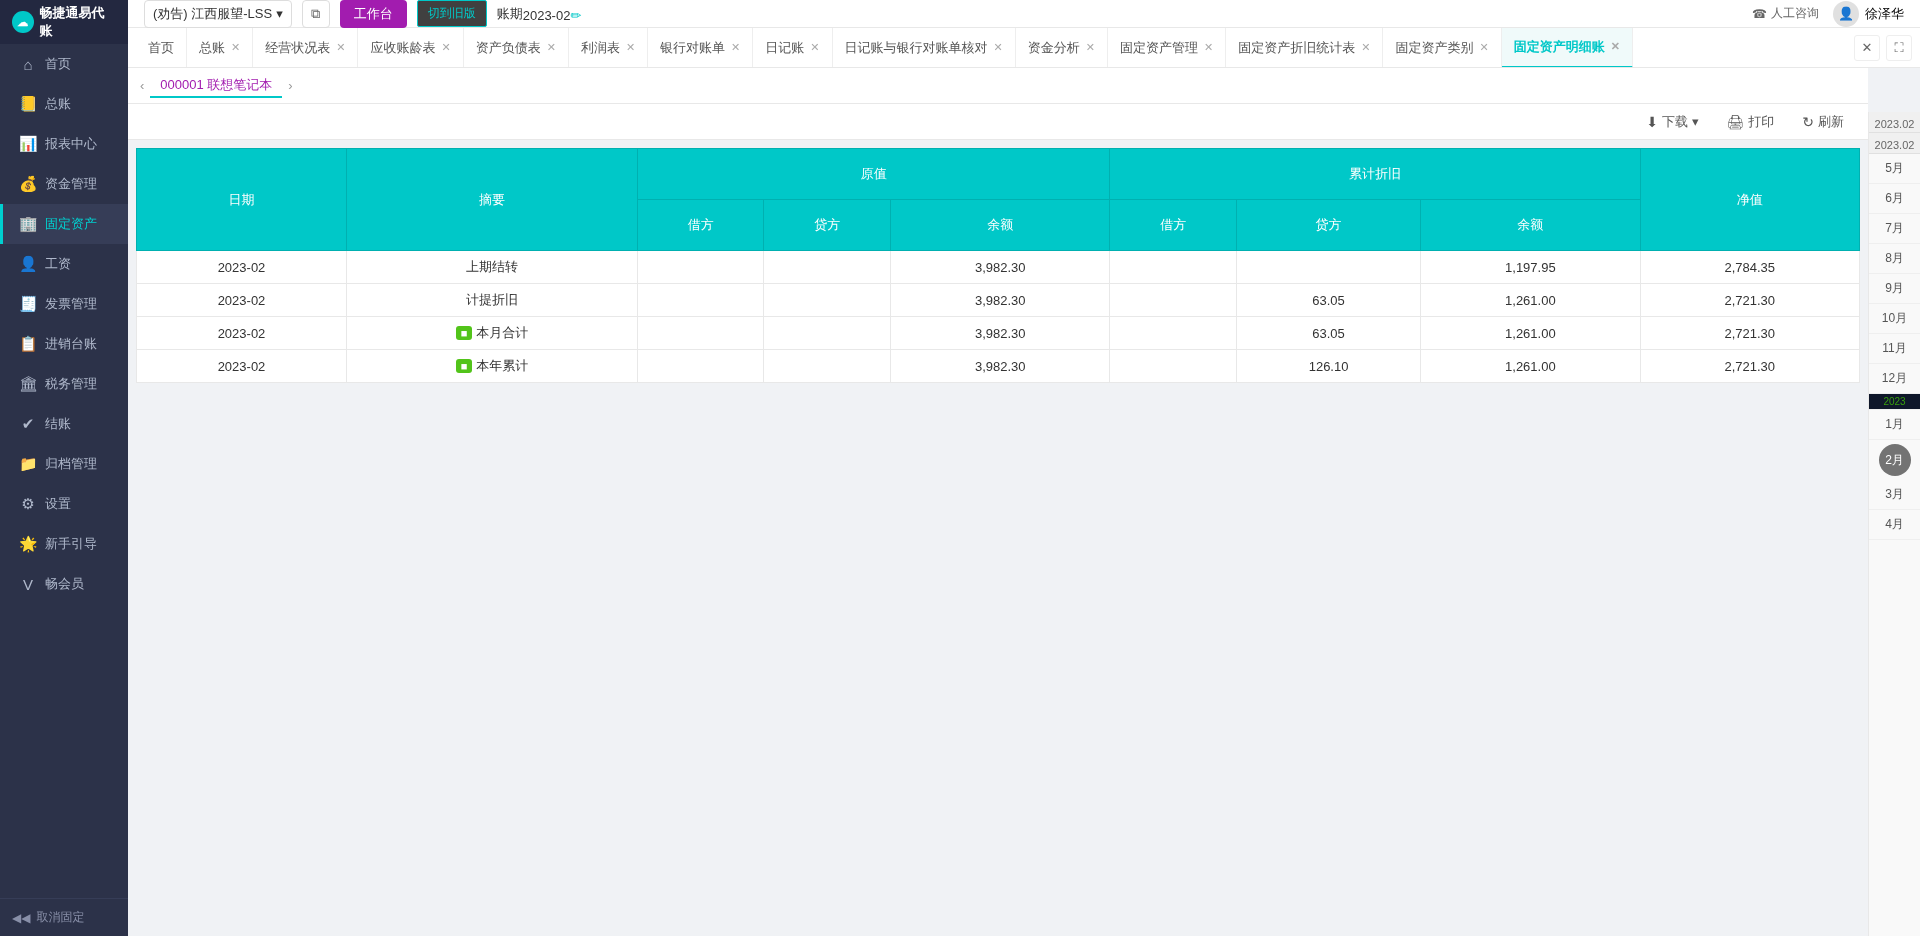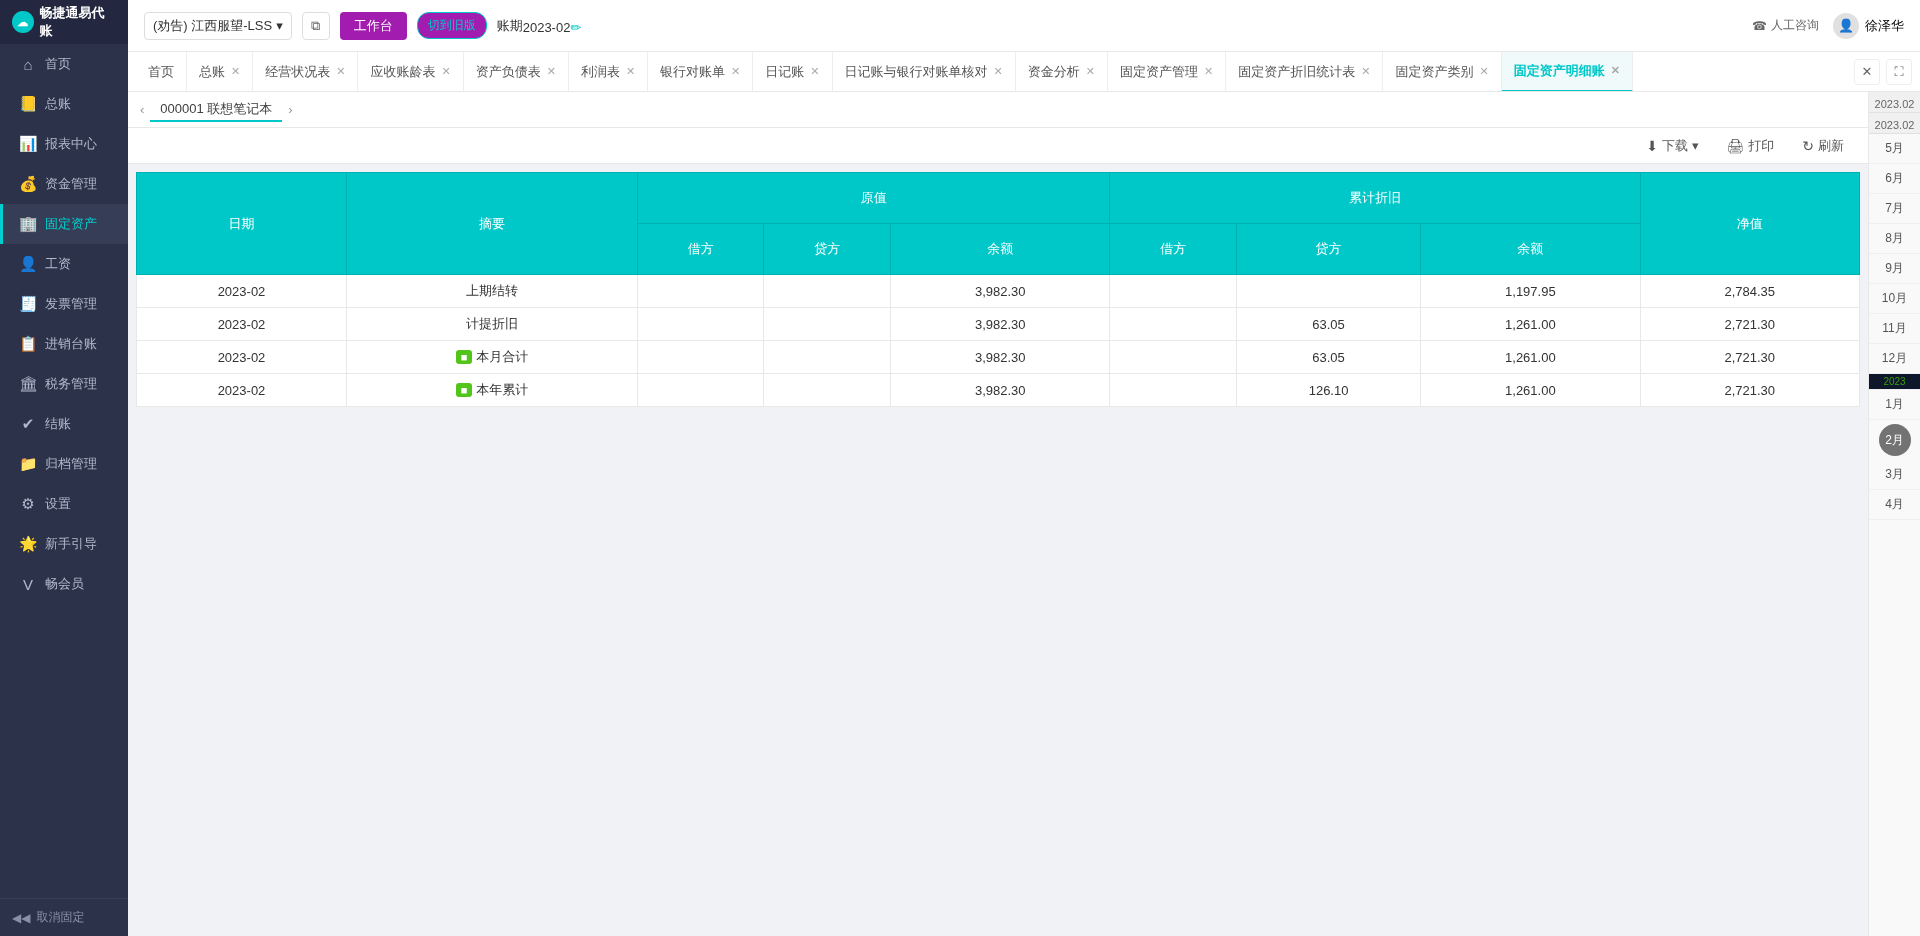--- a/index.html
+++ b/index.html
@@ -55,21 +55,21 @@
       align-items: center;
       gap: 6px;
       border-top: 1px solid #363d57;
     }
 
     
     .main { flex: 1; display: flex; flex-direction: column; overflow: hidden; }
 
     
     .topbar {
-      height: 52px;
+      height: 28px;
       background: #fff;
       display: flex;
       align-items: center;
       padding: 0 16px;
       gap: 10px;
       border-bottom: 1px solid #e8e8e8;
       flex-shrink: 0;
     }
     .topbar-company {
       display: flex; align-items: center; gap: 4px;
@@ -79,21 +79,21 @@
     }
     .topbar-copy-btn {
       width: 28px; height: 28px; border: 1px solid #ddd; border-radius: 4px;
       display: flex; align-items: center; justify-content: center; cursor: pointer; color: #666;
     }
     .topbar-workbench {
       background: #a21caf; color: #fff; border: none; border-radius: 4px;
       padding: 5px 14px; cursor: pointer; font-size: 13px;
     }
     .topbar-switch-btn {
-      border: 1px solid #00c8c8; color: #00c8c8; background: #a21caf; border-radius: 12px;
+      border: 1px solid #00c8c8; color: #00c8c8; background: #404040; border-radius: 2px;
       padding: 4px 10px; cursor: pointer; font-size: 12px;
     }
     .topbar-period {
       display: flex; align-items: flex-end; color: #333; font-size: 13px;
     }
     .topbar-period-edit { color: #00c8c8; cursor: pointer; }
     .topbar-right { margin-left: auto; display: flex; align-items: center; gap: 14px; }
     .topbar-help { display: flex; align-items: center; gap: 4px; color: #666; cursor: pointer; font-size: 12px; }
     .topbar-user { display: flex; align-items: center; gap: 6px; cursor: pointer; }
     .topbar-avatar { width: 26px; height: 26px; border-radius: 50%; background: #e0e0e0; display: flex; align-items: center; justify-content: center; color: #888; font-size: 13px; }
@@ -138,21 +138,21 @@
       display: flex;
       align-items: center;
       padding: 0 12px;
       gap: 6px;
       border-bottom: 1px solid #e8e8e8;
       flex-shrink: 0;
     }
     .asset-nav-arrow { color: #999; cursor: pointer; font-size: 13px; }
     .asset-nav-item {
       display: flex; align-items: center; gap: 4px;
-      font-size: 13px; color: #404040;
+      font-size: 13px; color: #a21caf;
       padding: 2px 10px;
       border-bottom: 2px solid #00c8c8;
       cursor: pointer;
     }
 
     
     .toolbar {
       height: 36px;
       background: #fff;
       display: flex;
@@ -207,20 +207,21 @@
 
     
     .right-panel {
       width: 52px;
       background: #f9f9f9;
       border-left: 1px solid #e8e8e8;
       display: flex;
       flex-direction: column;
       overflow-y: auto;
       flex-shrink: 0;
+      margin-top: 44px;
     }
     .cal-year-label {
       text-align: center;
       font-size: 11px;
       color: #666;
       padding: 6px 2px 2px;
       background: #f0f0f0;
       border-bottom: 1px solid #e0e0e0;
     }
     .cal-month {

